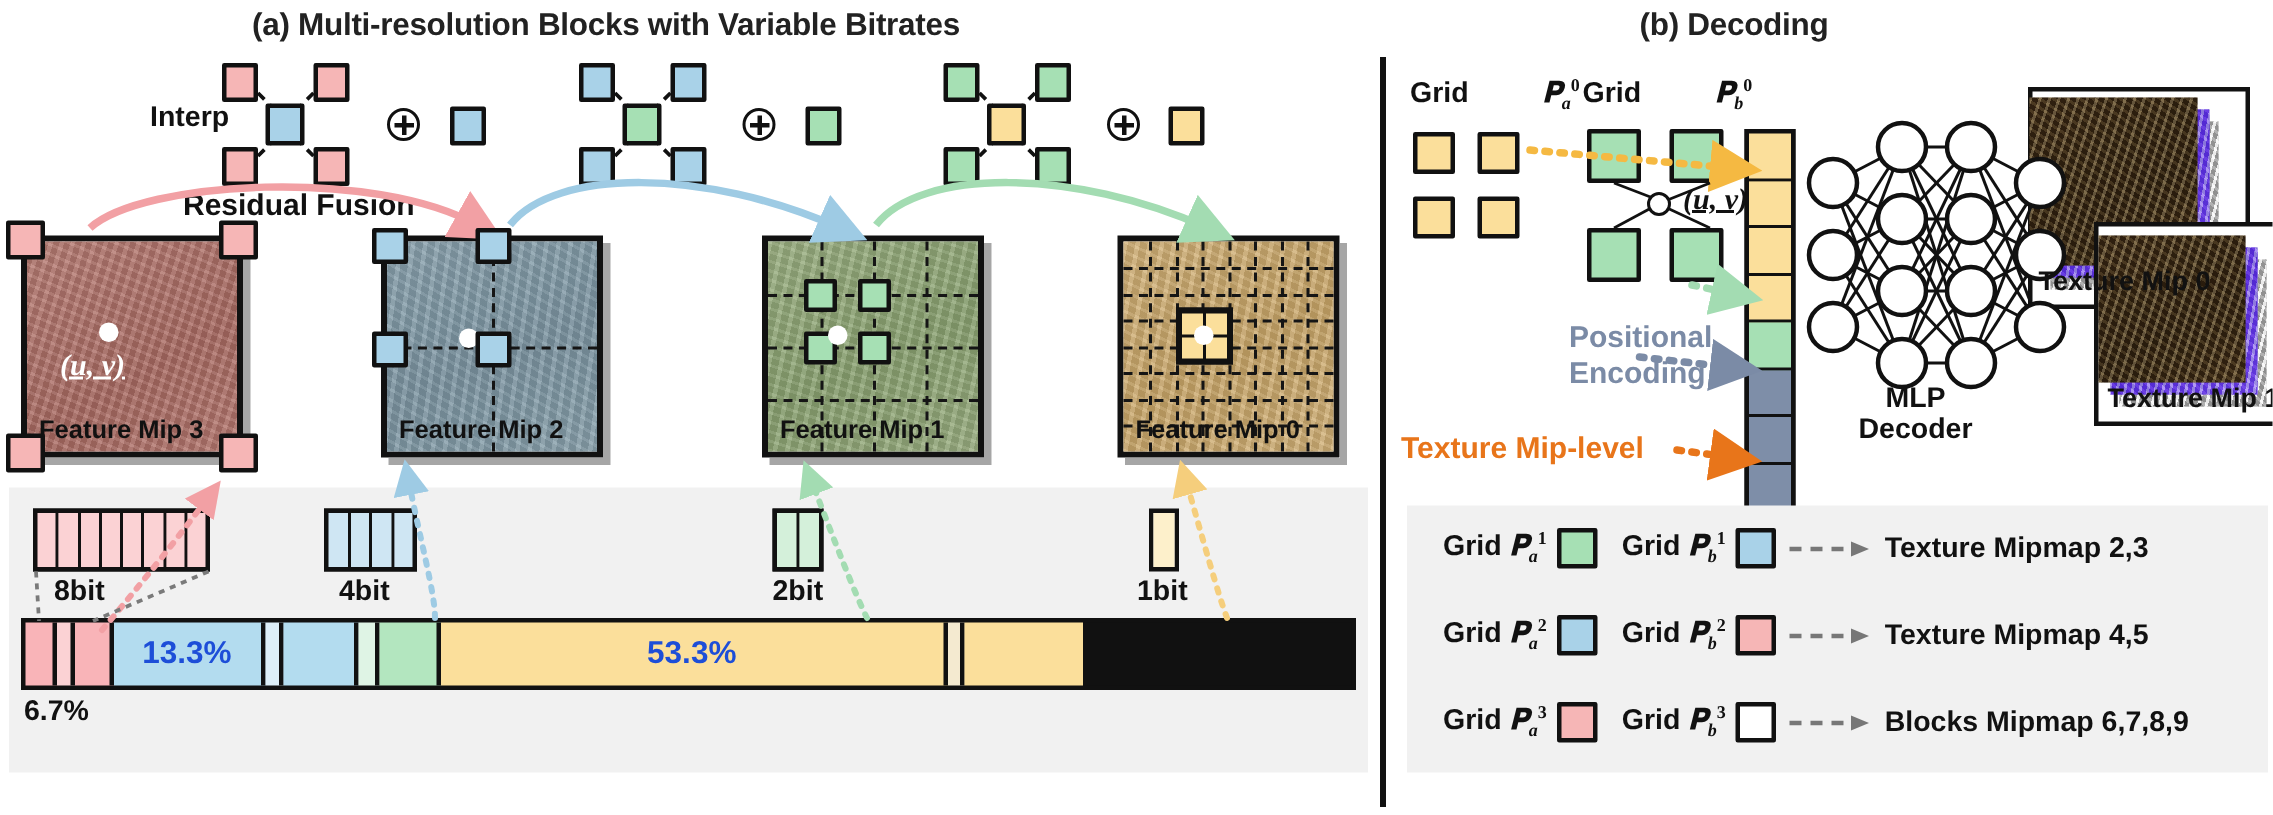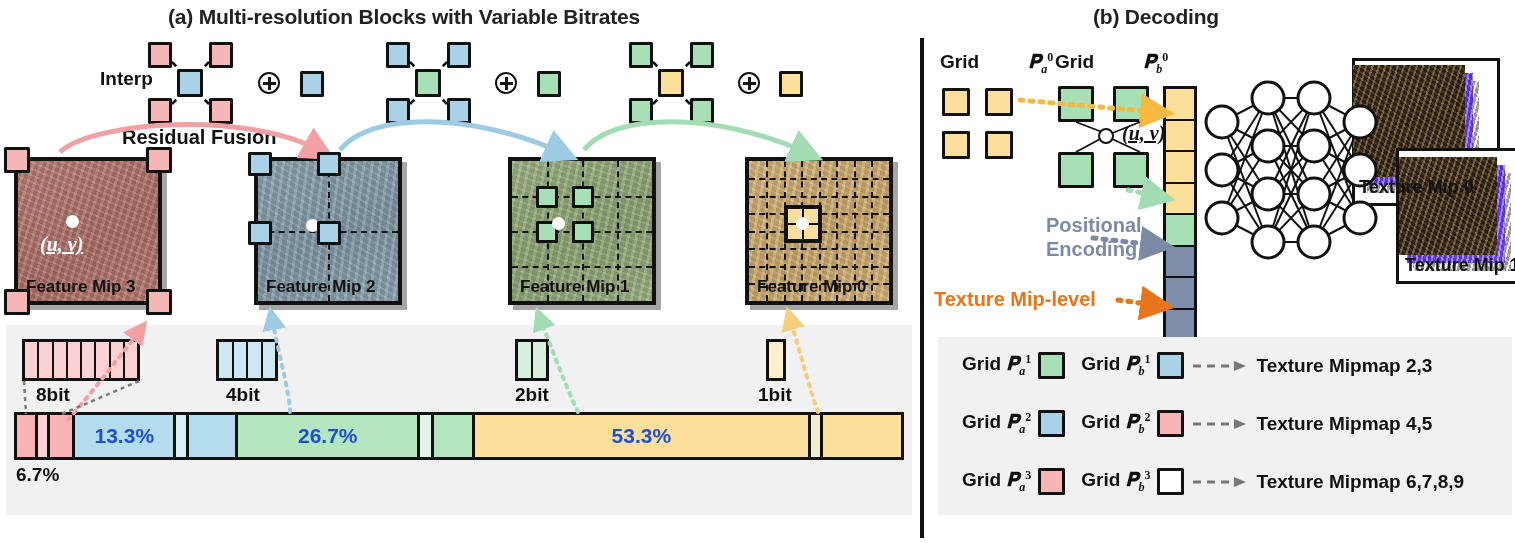--- a/index.html
+++ b/index.html
@@ -299,21 +299,20 @@
   </div>
   <div class="bitlabel" style="left:758px;top:384px;">1bit</div>
 
   <div class="buffer" id="buffer-bar" style="left:14px;top:412px;width:890px;height:48px;">
       <div class="seg" style="flex: 0.021 0 0px; background: rgb(249, 180, 184);"></div>
       <div class="seg" style="flex: 0.011 0 0px; background: rgb(251, 210, 212);"></div>
       <div class="seg" style="flex: 0.026 0 0px; background: rgb(249, 180, 184);"></div>
       <div class="seg" style="flex: 0.115 0 0px; background: rgb(179, 220, 239);">13.3%</div>
       <div class="seg" style="flex: 0.011 0 0px; background: rgb(221, 239, 248);"></div>
       <div class="seg" style="flex: 0.055 0 0px; background: rgb(179, 220, 239);"></div>
-      <div class="seg" style="flex: 0.21 0 0px; background: rgb(179, 230, 191);">26.7%</div>
       <div class="seg" style="flex: 0.013 0 0px; background: rgb(223, 244, 229);"></div>
       <div class="seg" style="flex: 0.044 0 0px; background: rgb(179, 230, 191);"></div>
       <div class="seg" style="flex: 0.392 0 0px; background: rgb(251, 223, 155);">53.3%</div>
       <div class="seg" style="flex: 0.01 0 0px; background: rgb(244, 234, 208);"></div>
       <div class="seg" style="flex: 0.092 0 0px; background: rgb(251, 223, 155);"></div>
     </div>
 
   <div class="pct-caption" style="left:16px;top:464px;">6.7%</div>
 
   <div class="gridlabel" style="left:940px;top:50px;">
@@ -349,20 +348,24 @@
       <div style="background: rgb(126, 142, 168);"></div>
       <div style="background: rgb(232, 117, 26);"></div>
     </div>
 
   <div class="pe-label" style="left:1046px;top:214px;">
     <div>Positional</div>
     <div>Encoding</div>
   </div>
   <div class="tml-label" style="left:934px;top:288px;">Texture Mip-level</div>
 
+  <div class="mlp-label" style="left:1222px;top:255px;width:110px;">
+    <div>MLP</div>
+    <div>Decoder</div>
+  </div>
 
   <div class="texcard" style="left:1352px;top:58px;width:148px;height:148px;">
     <div class="texrough" style="left:12px;top:20px;width:112px;height:112px;"></div>
     <div class="texnormal" style="left:6px;top:12px;width:112px;height:112px;"></div>
     <div class="texbrown" style="left:-2px;top:4px;width:112px;height:112px;"></div>
     <div class="texlabel" style="left:4px;bottom:5px;">Texture Mip 0</div>
   </div>
   <div class="texcard" style="left:1396px;top:148px;width:136px;height:136px;">
     <div class="texrough" style="left:14px;top:22px;width:98px;height:98px;"></div>
     <div class="texnormal" style="left:8px;top:14px;width:98px;height:98px;"></div>
@@ -422,21 +425,21 @@
       <span>Grid</span>
       <i style="font-family:'Liberation Serif',serif;font-style:italic;">𝐏<span class="sub">b</span><span class="sup">3</span></i>
     </span>
     <span class="legend-swatch" style="background:#ffffff;"></span>
     <span class="legend-arrow">
       <svg width="56" height="14" viewBox="0 0 56 14">
           <line x1="1" y1="7" x2="42" y2="7" stroke="#777" stroke-width="3" stroke-dasharray="8,6"></line>
           <polygon points="42,2 54,7 42,12" fill="#777"></polygon>
         </svg>
     </span>
-    <span class="legend-target">Texture Mipmap 6,7,8,9</span>
+    <span class="legend-target">Blocks Mipmap 6,7,8,9</span>
   </div>
 
   <svg class="overlay">
 
     <g stroke="#111" stroke-width="2.5" stroke-dasharray="6,5" fill="none">
       <line x1="172" y1="62" x2="180" y2="70"></line>
       <line x1="209" y1="62" x2="201" y2="70"></line>
       <line x1="172" y1="104" x2="180" y2="96"></line>
       <line x1="209" y1="104" x2="201" y2="96"></line>
 

